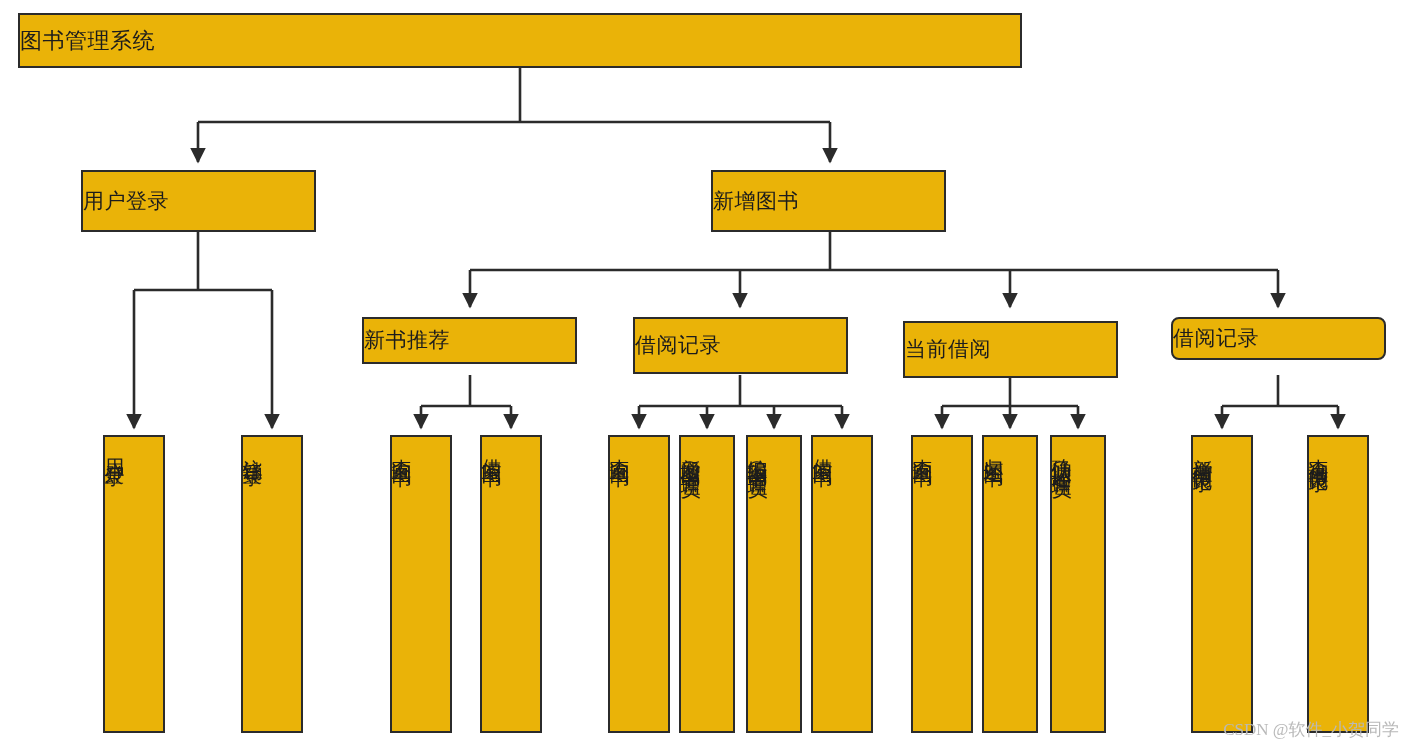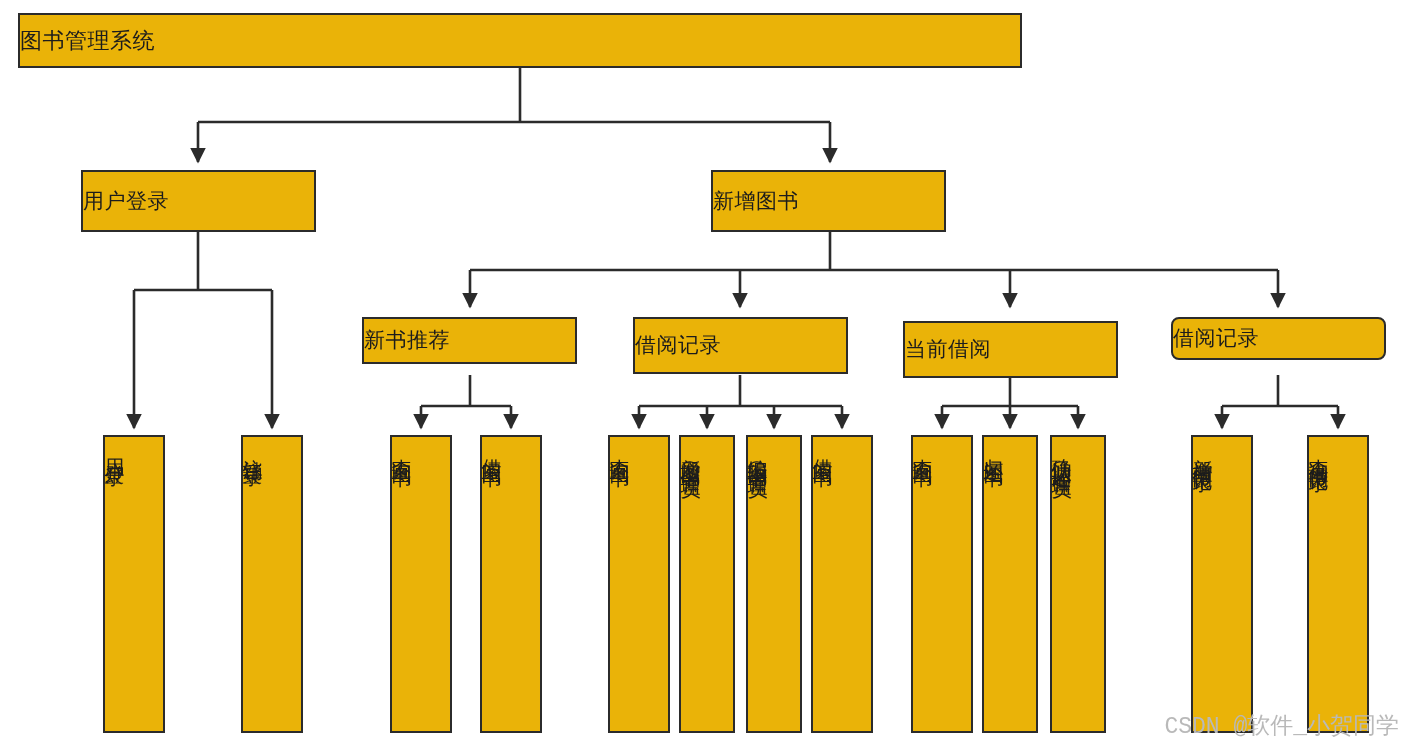--- a/index.html
+++ b/index.html
@@ -55,25 +55,25 @@
     writing-mode: vertical-rl;
     text-orientation: upright;
     font-size: 20px;
     letter-spacing: 3px;
     line-height: 1;
   }
   .watermark {
     position: absolute;
     right: 6px;
     bottom: 6px;
-    font-size: 23px;
+    font-size: 17px;
     color: #b9b9b9;
     z-index: 5;
     white-space: nowrap;
-    font-family: Liberation Mono, monospace;
+    font-family: Liberation Serif, serif;
     text-align: center;
   }
 </style>
 </head>
 <body>
 
 <div id="canvas">
 
   <svg id="edges" viewBox="0 0 1405 747" xmlns="http://www.w3.org/2000/svg">
     <defs>

